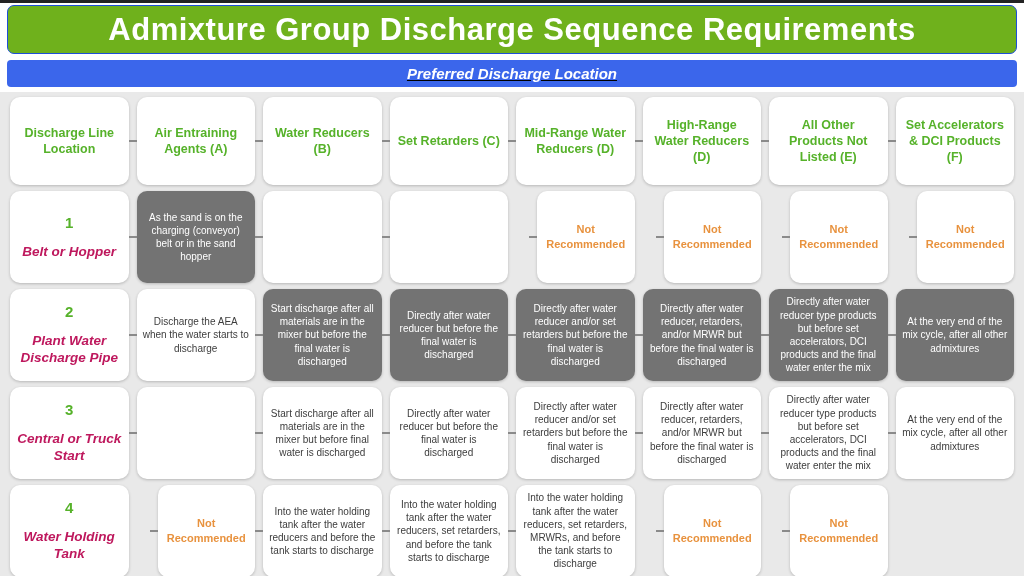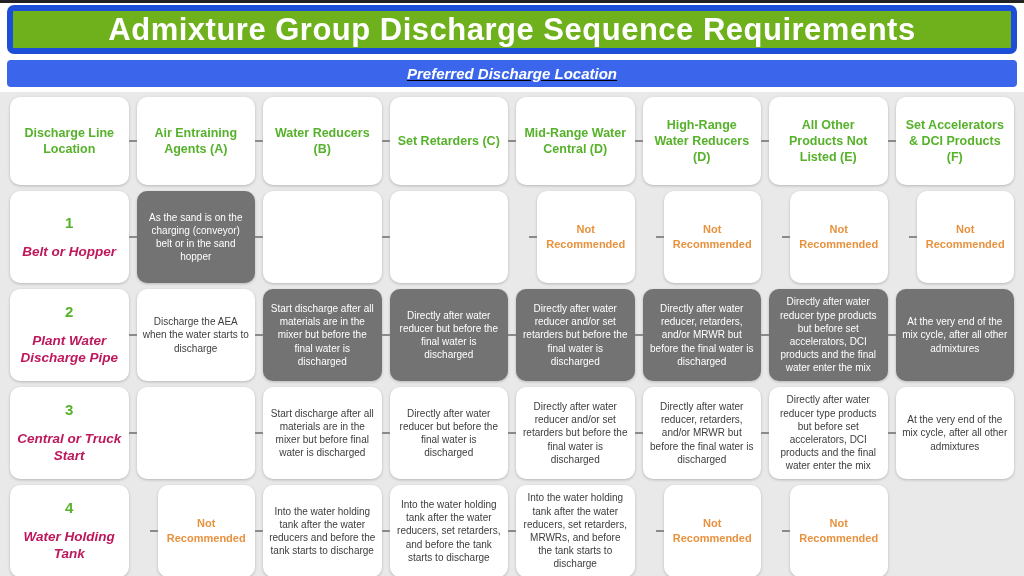--- a/index.html
+++ b/index.html
@@ -10,21 +10,21 @@
     overflow: hidden;
   }
   .top-edge {
     height: 3px; width: 100%;
     background: #232323;
   }
   .title-bar {
     margin: 2px 7px 0 7px;
     height: 49px;
     background: #6fb11c;
-    border: 6px solid #1d4ed8;
+    border: 1px solid #1d4ed8;
     border-radius: 7px;
     display: flex; align-items: center; justify-content: center;
     box-sizing: border-box;
   }
   .title-bar .title-text {
     color: #ffffff;
     font-size: 31px;
     font-weight: bold;
     letter-spacing: 0.5px;
     white-space: nowrap;
@@ -126,21 +126,21 @@
 <div class="subtitle-bar">
   <span class="subtitle-text">Preferred Discharge Location</span>
 </div>
 
 <div class="grid">
 
   <div class="cell col-header">Discharge Line Location</div>
   <div class="cell col-header">Air Entraining Agents (A)</div>
   <div class="cell col-header">Water Reducers (B)</div>
   <div class="cell col-header">Set Retarders (C)</div>
-  <div class="cell col-header">Mid-Range Water Central (D)</div>
+  <div class="cell col-header">Mid-Range Water Reducers (D)</div>
   <div class="cell col-header">High-Range Water Reducers (D)</div>
   <div class="cell col-header">All Other Products Not Listed (E)</div>
   <div class="cell col-header">Set Accelerators &amp; DCI Products (F)</div>
 
   <div class="cell row-header">
     <div class="row-number">1</div>
     <div class="row-label">Belt or Hopper</div>
   </div>
   <div class="cell body-cell v-blue">As the sand is on the charging (conveyor) belt or in the sand hopper</div>
   <div class="cell body-cell v-empty"></div>

